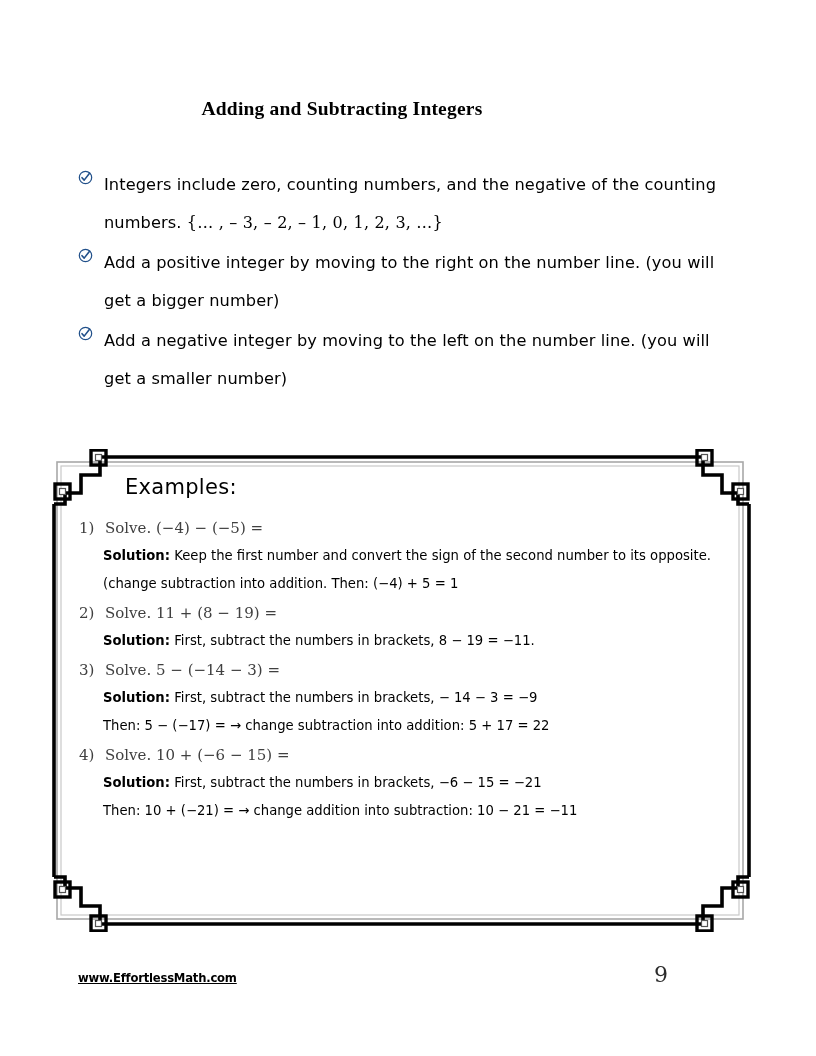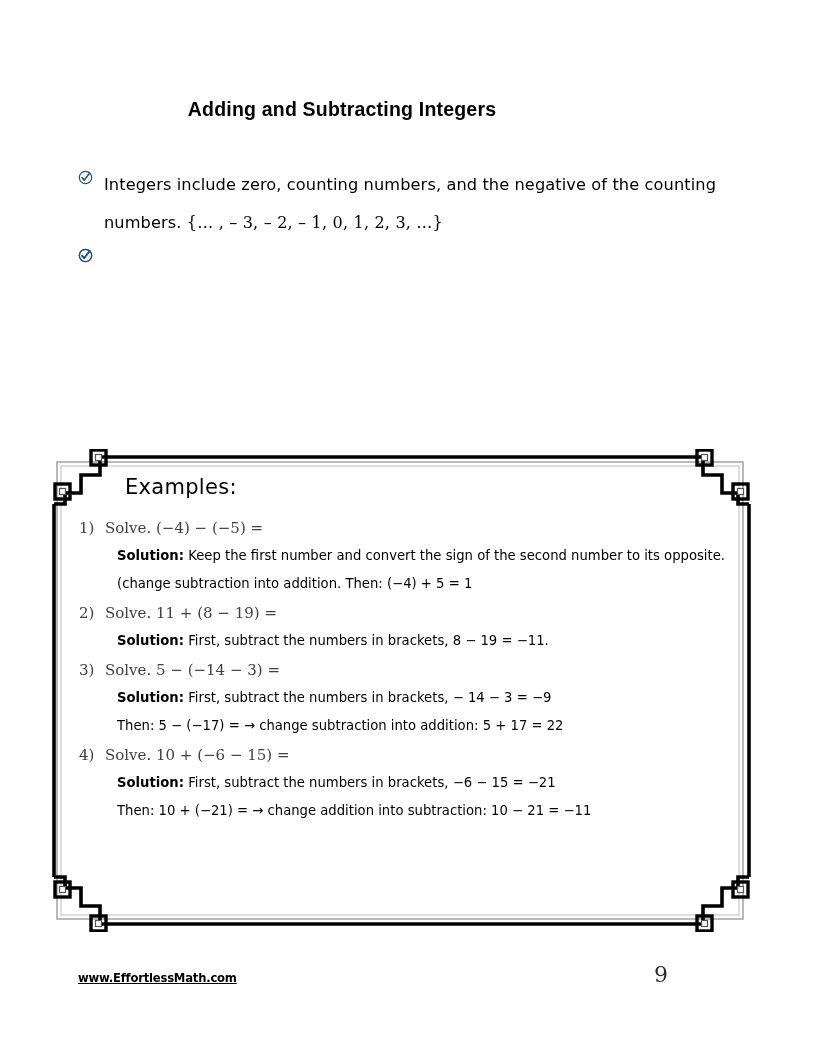--- a/index.html
+++ b/index.html
@@ -17,21 +17,21 @@
     box-sizing: border-box;
   }
 
   
   .title {
     position: absolute;
     top: 98px;
     left: 0;
     width: 684px;
     text-align: center;
-    font-family: Liberation Sans, sans-serif;
+    font-family: Liberation Serif, serif;
     font-weight: bold;
     font-size: 19.5px;
     letter-spacing: 0.2px;
     color: #000000;
   }
 
   
   .bullets {
     position: absolute;
     top: 166px;
@@ -117,21 +117,21 @@
     color: #404040;
     white-space: nowrap;
   }
   .ex-num {
     display: inline-block;
     width: 26px;
     font-family: "DejaVu Serif", serif;
     font-size: 15px;
   }
   .ex-solution {
-    margin-left: 38px;
+    margin-left: 24px;
     margin-top: 9px;
     font-family: "DejaVu Sans", sans-serif;
     font-size: 13.2px;
     line-height: 20px;
     color: #000000;
   }
   .ex-solution .lbl {
     font-weight: bold;
   }
   .ex-solution .ln {
@@ -191,29 +191,31 @@
       </span>
     </div>
 
     <div class="bullet-row">
       <span class="bullet-icon">
         <svg width="15" height="15" viewBox="0 0 16 16">
           <circle cx="8" cy="8" r="6.6" fill="none" stroke="#21508A" stroke-width="1.3"></circle>
           <path d="M4.3 8.2 L6.6 10.8 L12.3 3.4" fill="none" stroke="#21508A" stroke-width="1.7" stroke-linecap="round" stroke-linejoin="round"></path>
         </svg>
       </span>
+      <span class="bullet-text">Add a positive integer by moving to the right on the number line. (you will get a bigger number)</span>
     </div>
 
     <div class="bullet-row">
       <span class="bullet-icon">
         <svg width="15" height="15" viewBox="0 0 16 16">
           <circle cx="8" cy="8" r="6.6" fill="none" stroke="#21508A" stroke-width="1.3"></circle>
           <path d="M4.3 8.2 L6.6 10.8 L12.3 3.4" fill="none" stroke="#21508A" stroke-width="1.7" stroke-linecap="round" stroke-linejoin="round"></path>
         </svg>
       </span>
+      <span class="bullet-text">Add a negative integer by moving to the left on the number line. (you will get a smaller number)</span>
     </div>
 
 
   </div>
 
   <div class="exbox">
 
     <svg class="frame-svg" viewBox="0 0 714 483">
 
       <rect x="14" y="13" width="686" height="457" fill="none" stroke="#a8a8a8" stroke-width="1.6"></rect>

